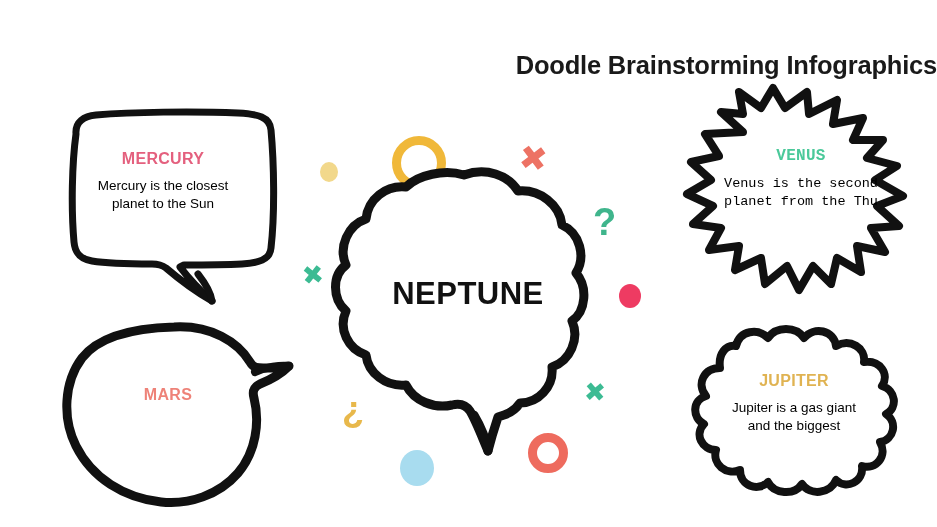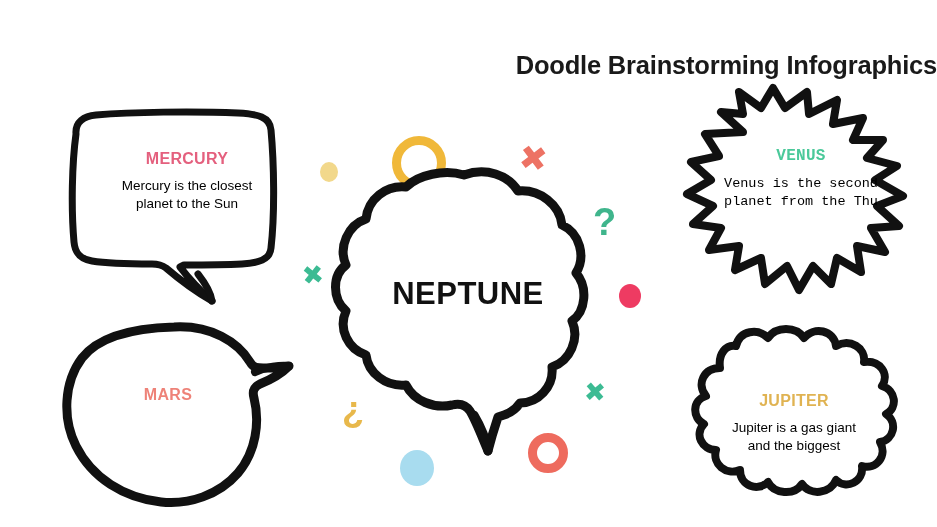--- a/index.html
+++ b/index.html
@@ -56,21 +56,21 @@
   }
   .bubble-body {
     font-size: 13.5px;
     color: #000000;
     line-height: 1.38;
     margin: 0;
   }
 
   
   #bubble-mercury { left: 62px; top: 108px; width: 230px; height: 195px; }
-  #bubble-mercury .bubble-content { left: 32px; top: 42px; width: 186px; }
+  #bubble-mercury .bubble-content { left: 8px; top: 42px; width: 186px; }
 
   
   #bubble-mars { left: 58px; top: 318px; width: 240px; height: 190px; }
   #bubble-mars .bubble-content { left: 20px; top: 58px; width: 180px; }
 
   
   #bubble-venus { left: 681px; top: 86px; width: 236px; height: 220px; font-family: Liberation Mono, monospace; }
   #bubble-venus .bubble-content { left: 34px; top: 62px; width: 172px; }
 
   
@@ -231,21 +231,21 @@
                C154,182 134,184 126,172
                C118,184 98,182 92,170
                C82,180 64,174 64,158
                C50,164 36,152 40,138
                C26,138 18,122 28,112
                C16,106 16,88 30,84
                C20,72 28,56 44,56
                C42,42 50,32 60,34 Z" fill="#ffffff" stroke="#111111" stroke-width="8" stroke-linejoin="round" stroke-linecap="round"></path>
     </svg>
     <div class="bubble-content">
-      <p class="bubble-title" style="color:#E0B352;margin-top:20px;">JUPITER</p>
+      <p class="bubble-title" style="color:#E0B352;">JUPITER</p>
       <p class="bubble-body">Jupiter is a gas giant</p>
       <p class="bubble-body">and the biggest</p>
     </div>
   </div>
 
   <div class="bubble" id="bubble-neptune">
     <svg width="278" height="292" viewBox="0 0 278 292" aria-hidden="true">
       <path d="M136,12
                C158,4 180,12 190,28
                C212,26 232,42 234,62

